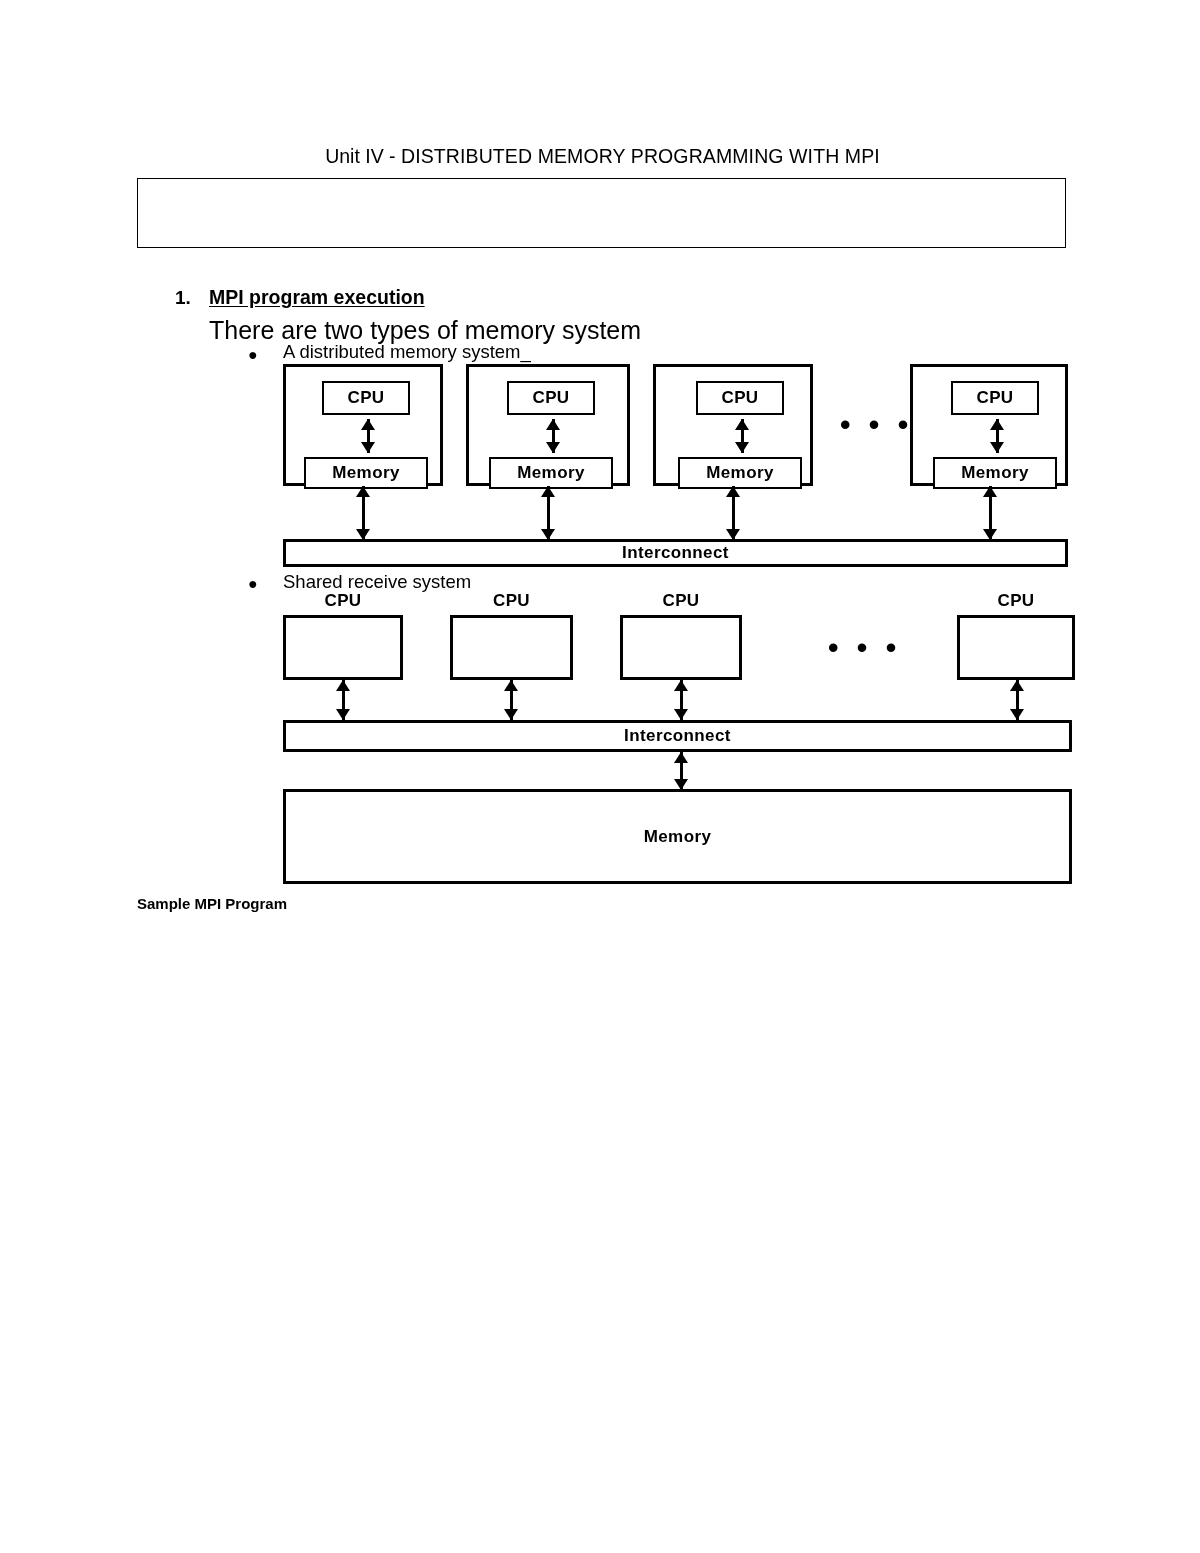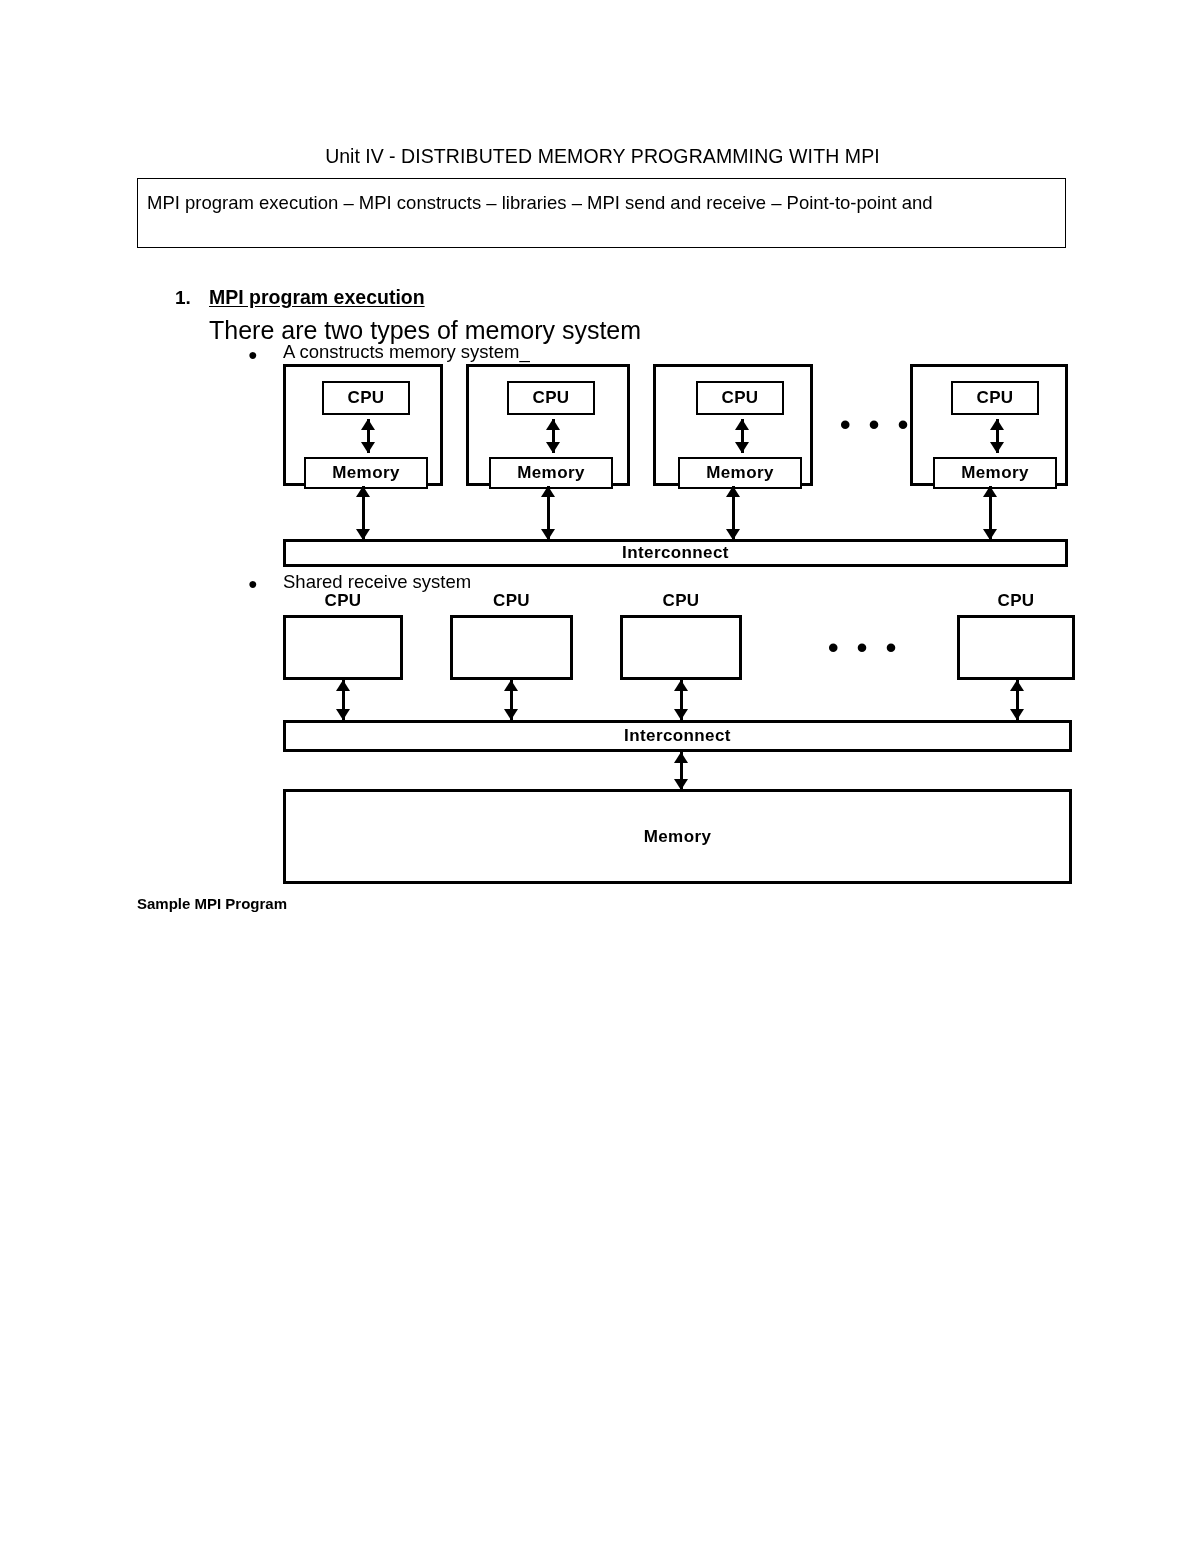--- a/index.html
+++ b/index.html
@@ -158,29 +158,28 @@
   }
 </style>
 </head>
 <body>
 
 <div class="doc-title">
   <span class="unit-label">Unit IV - </span><span class="unit-name">DISTRIBUTED MEMORY PROGRAMMING WITH MPI</span>
 </div>
 
 <div class="syllabus-box">
-  <div class="syllabus-line">MPI program execution – MPI constructs – libraries – MPI send and receive – Point-to-point and</div>
 </div>
 
 <div class="section-number">1.</div>
 <div class="section-heading">MPI program execution</div>
 <div class="section-intro">There are two types of memory system</div>
 
 <div class="bullet-dot bullet1-dot">●</div>
-<div class="bullet-text bullet1-text">A constructs memory system_</div>
+<div class="bullet-text bullet1-text">A distributed memory system_</div>
 
 <div>
 
   <div class="dgm-box" style="left:283px; top:364px; width:160px; height:122px;">
     <div class="dgm-box-thin" style="left:36px; top:14px; width:88px; height:34px;">
       <div class="box-caption">CPU</div>
     </div>
     <div class="arrow-v" style="left:75px; top:52px; height:34px;">
       <div class="shaft"></div>
         <div class="head up"></div>

